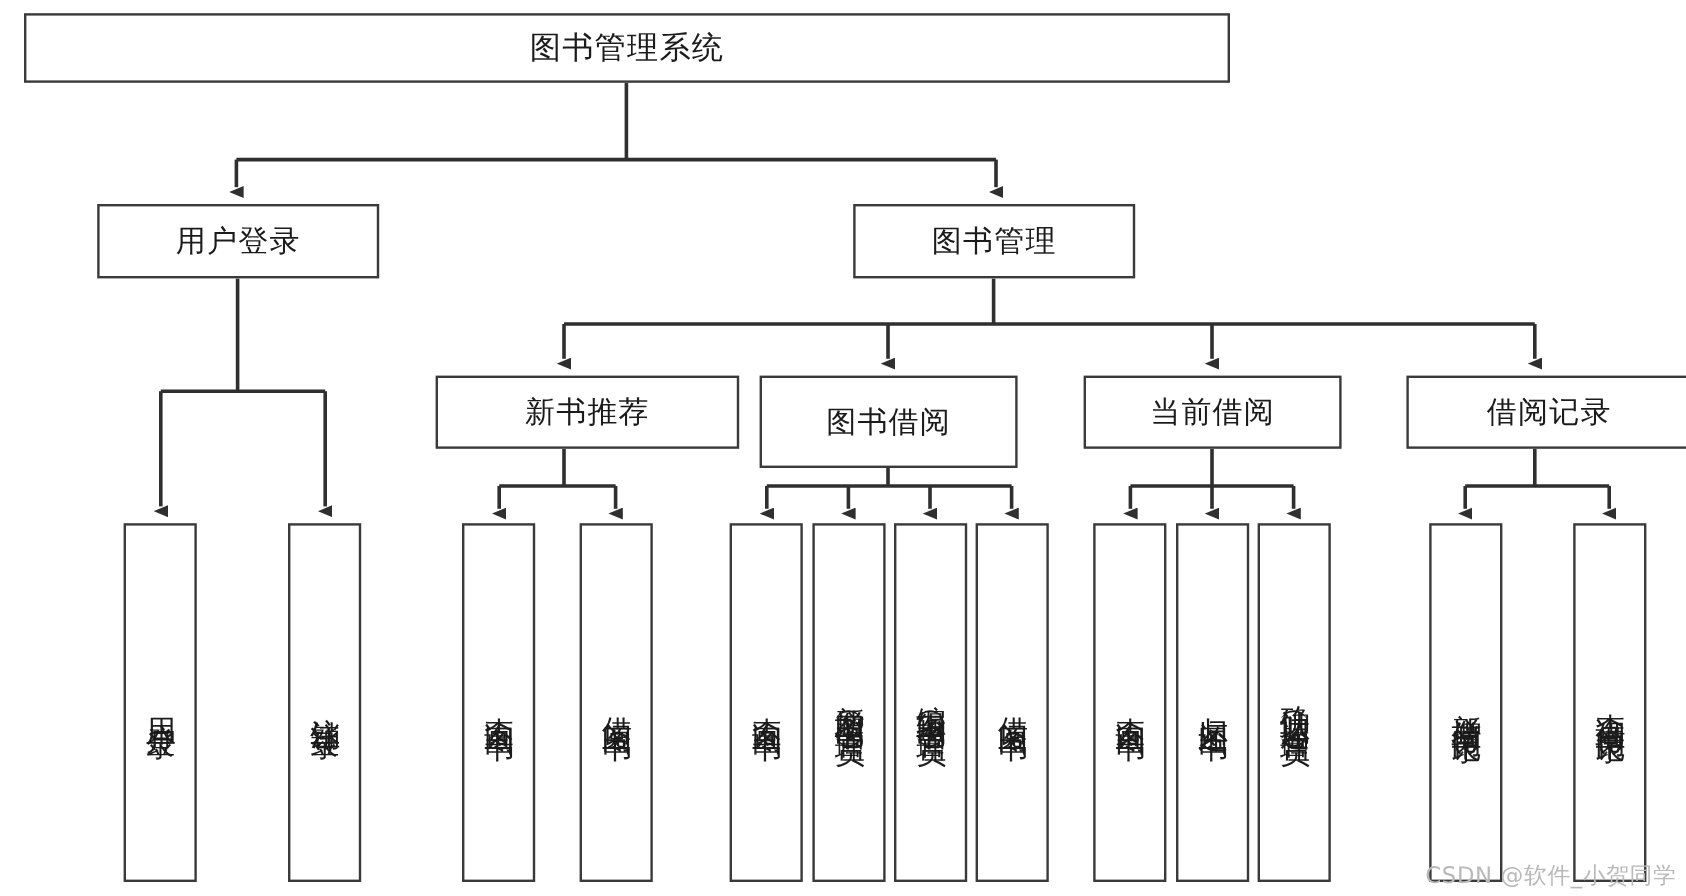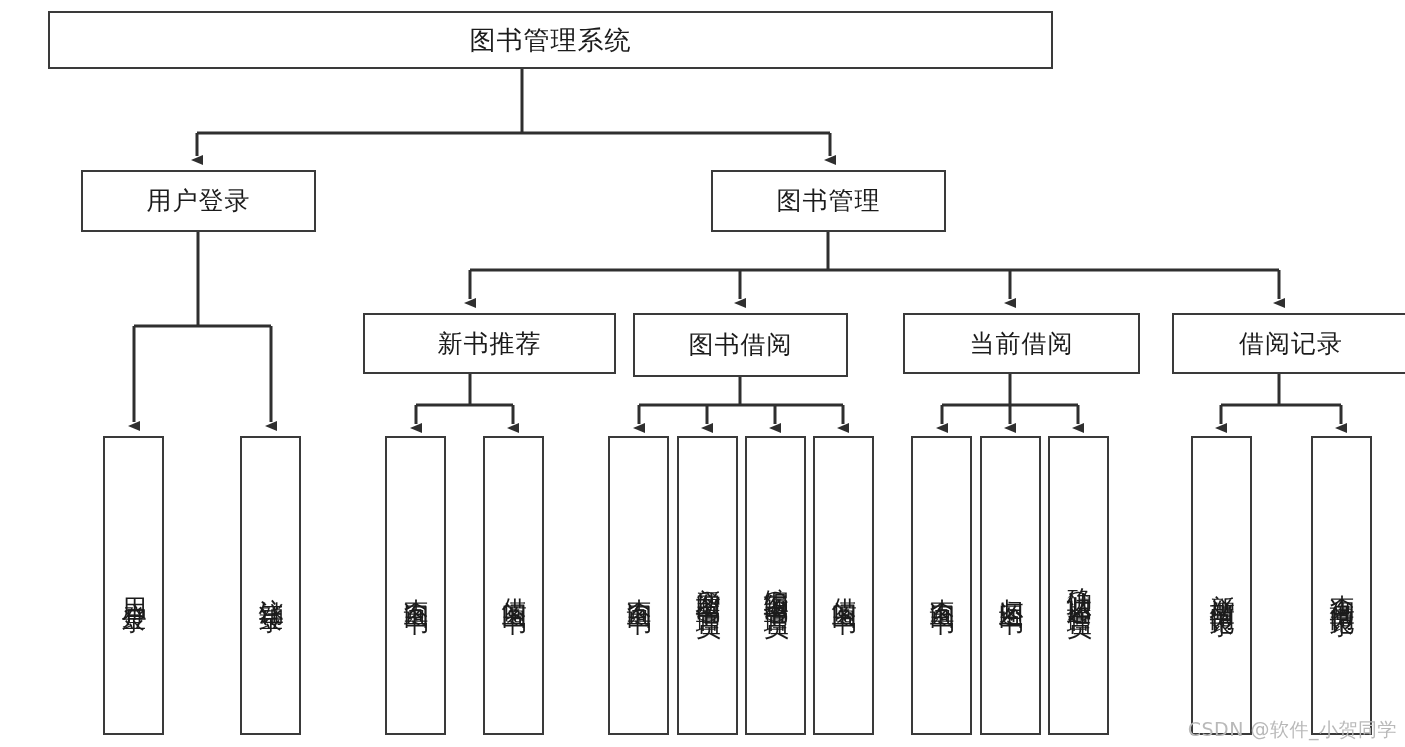--- a/index.html
+++ b/index.html
@@ -33,21 +33,20 @@
     justify-content: center;
     color: #1b1b1b;
   }
   .node.horiz {
     font-size: 25px;
     letter-spacing: 1px;
     line-height: 1.1;
   }
   .node.root {
     font-size: 26px;
-    margin-left: 28px;
   }
   .node.vert {
     font-size: 25px;
     padding: 6px 0;
   }
   .node.vert .vtext {
     writing-mode: vertical-rl;
     text-orientation: upright;
     letter-spacing: 4px;
     line-height: 1.05;
@@ -127,24 +126,24 @@
   <div class="node horiz" style="left:81px; top:170px; width:235px; height:62px;">
     <span>用户登录</span>
   </div>
   <div class="node horiz" style="left:711px; top:170px; width:235px; height:62px;align-items:center;">
     <span>图书管理</span>
   </div>
 
   <div class="node horiz" style="left:363px; top:313px; width:253px; height:61px;">
     <span>新书推荐</span>
   </div>
-  <div class="node horiz" style="left:633px; top:313px; width:215px; height:64px;text-align:center;">
+  <div class="node horiz" style="left:633px; top:313px; width:215px; height:77px;text-align:center;">
     <span>图书借阅</span>
   </div>
-  <div class="node horiz" style="left:903px; top:313px; width:237px; height:61px;">
+  <div class="node horiz" style="left:903px; top:313px; width:215px; height:61px;">
     <span>当前借阅</span>
   </div>
   <div class="node horiz" style="left:1172px; top:313px; width:238px; height:61px;">
     <span>借阅记录</span>
   </div>
 
   <div class="node vert" style="left:103px; top:436px; width:61px; height:299px;">
     <span class="vtext">用户登录</span>
   </div>
   <div class="node vert" style="left:240px; top:436px; width:61px; height:299px;">

